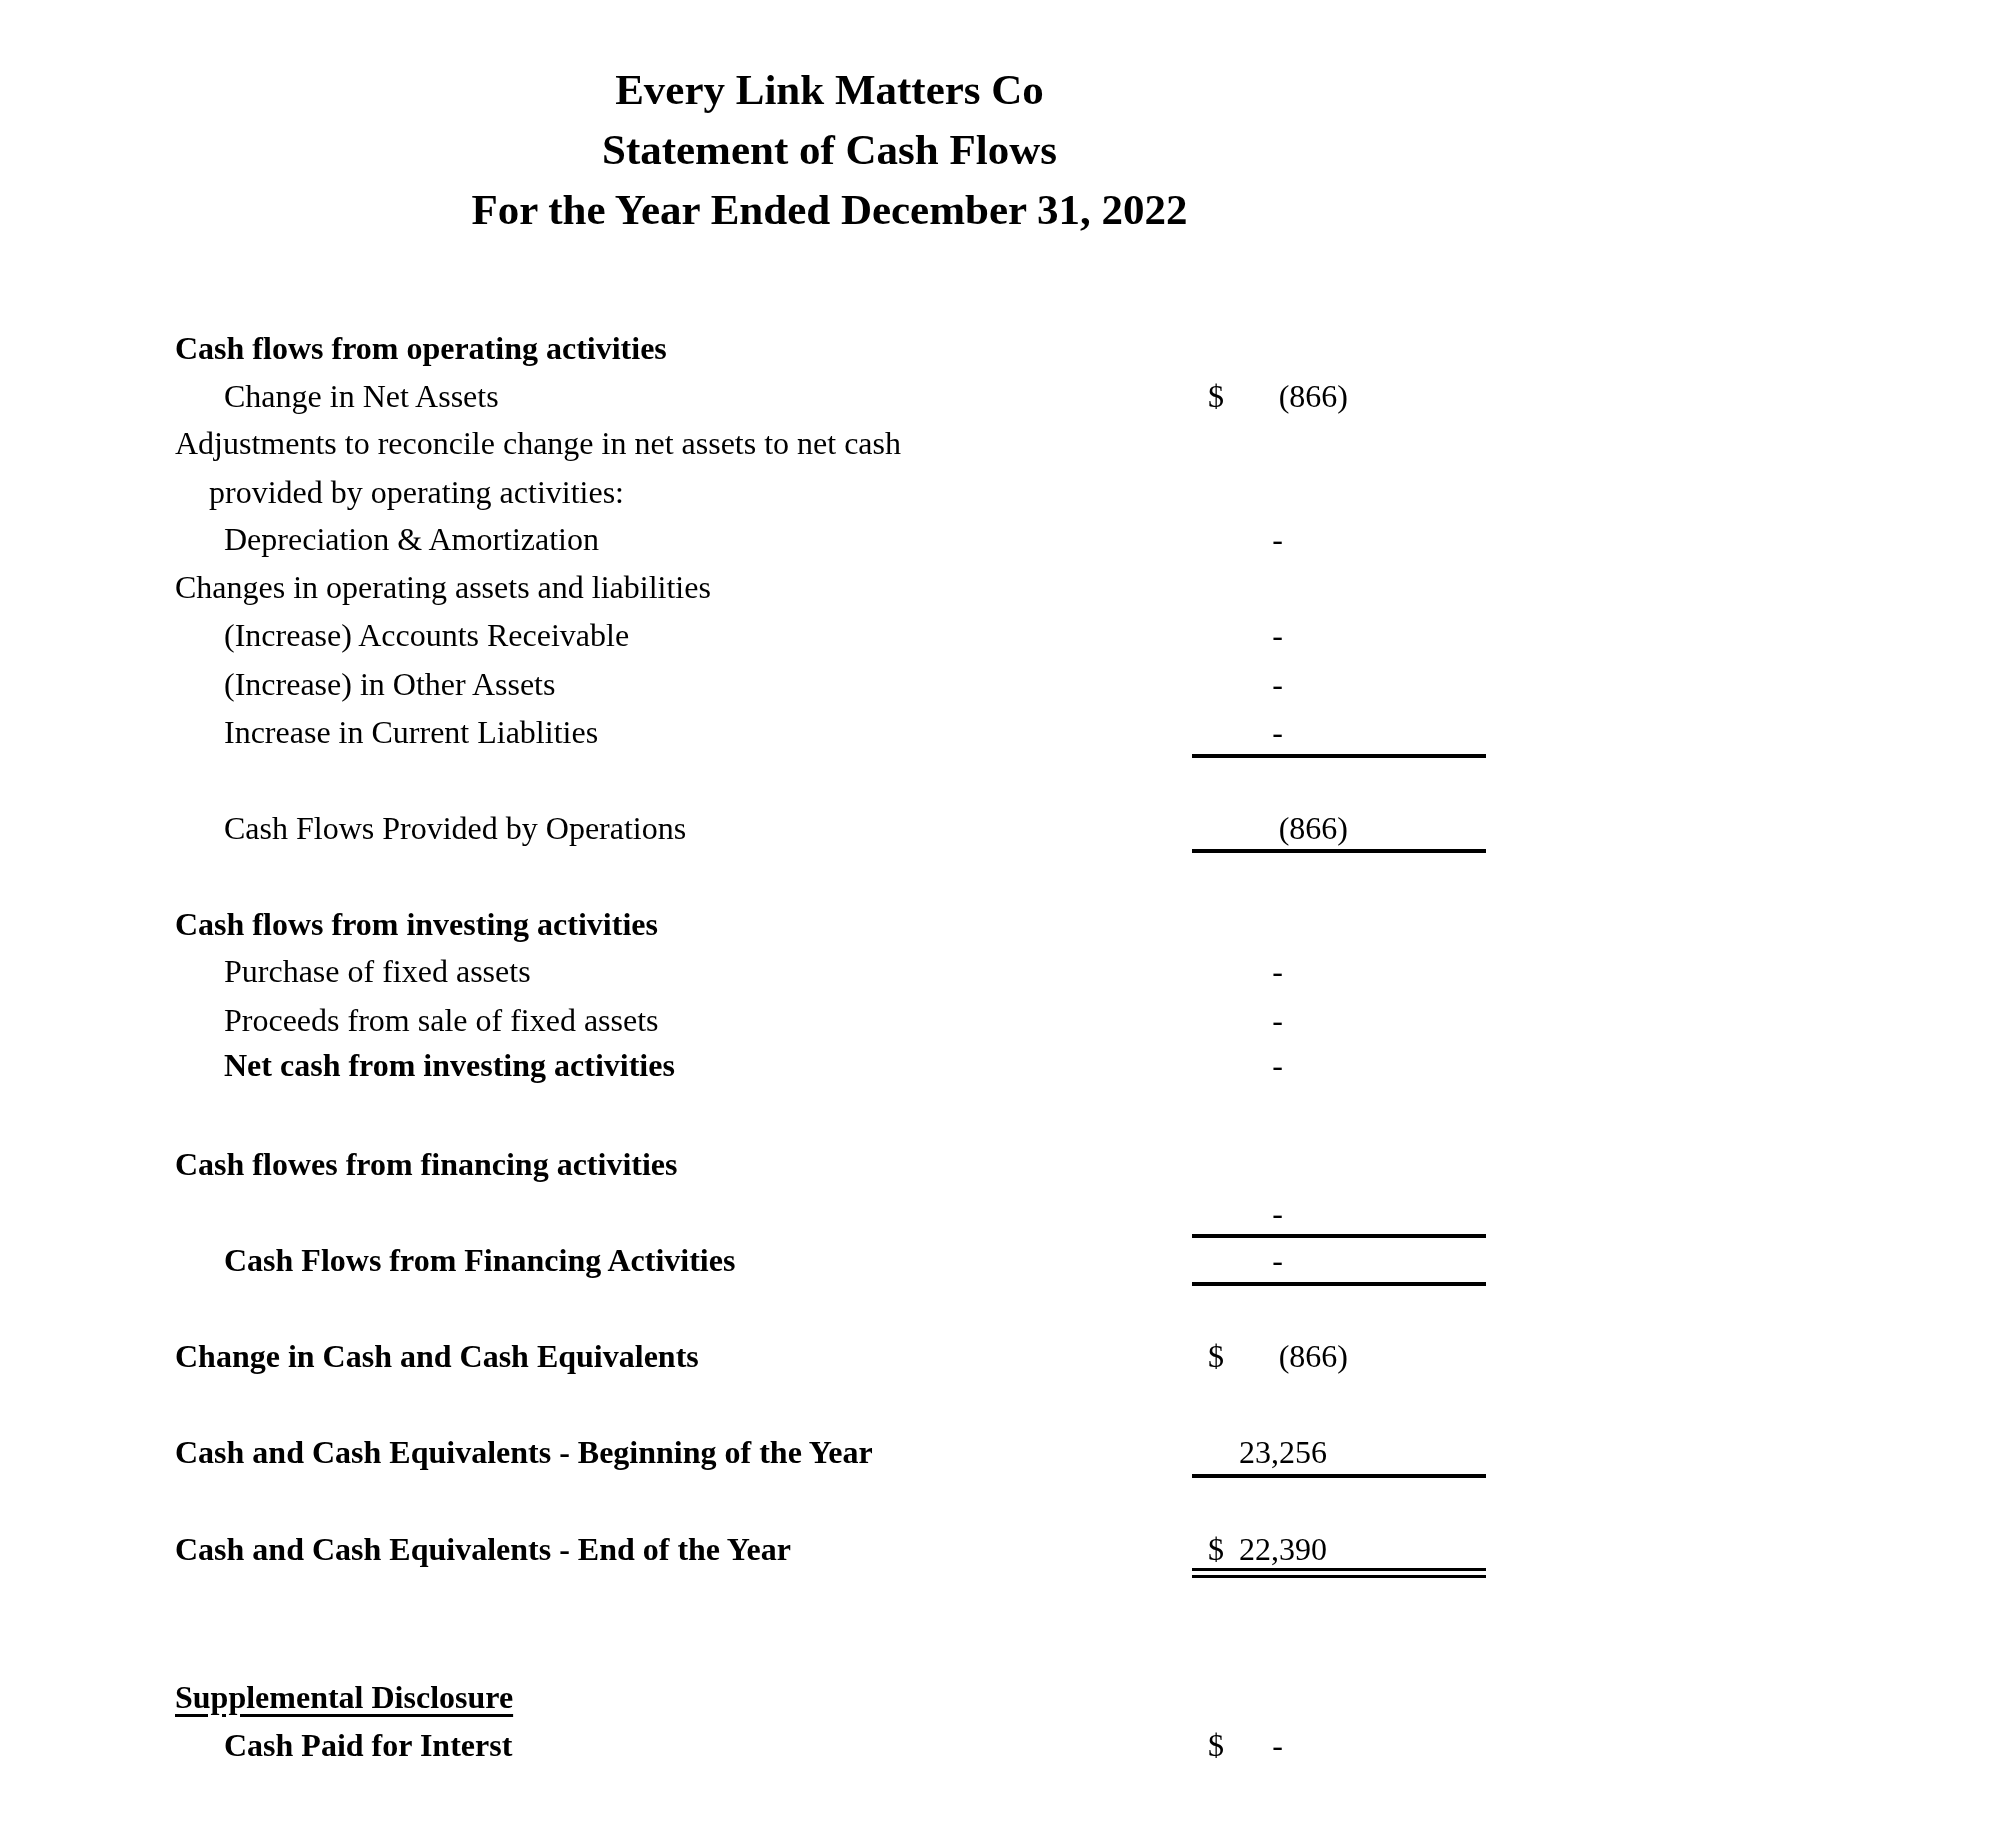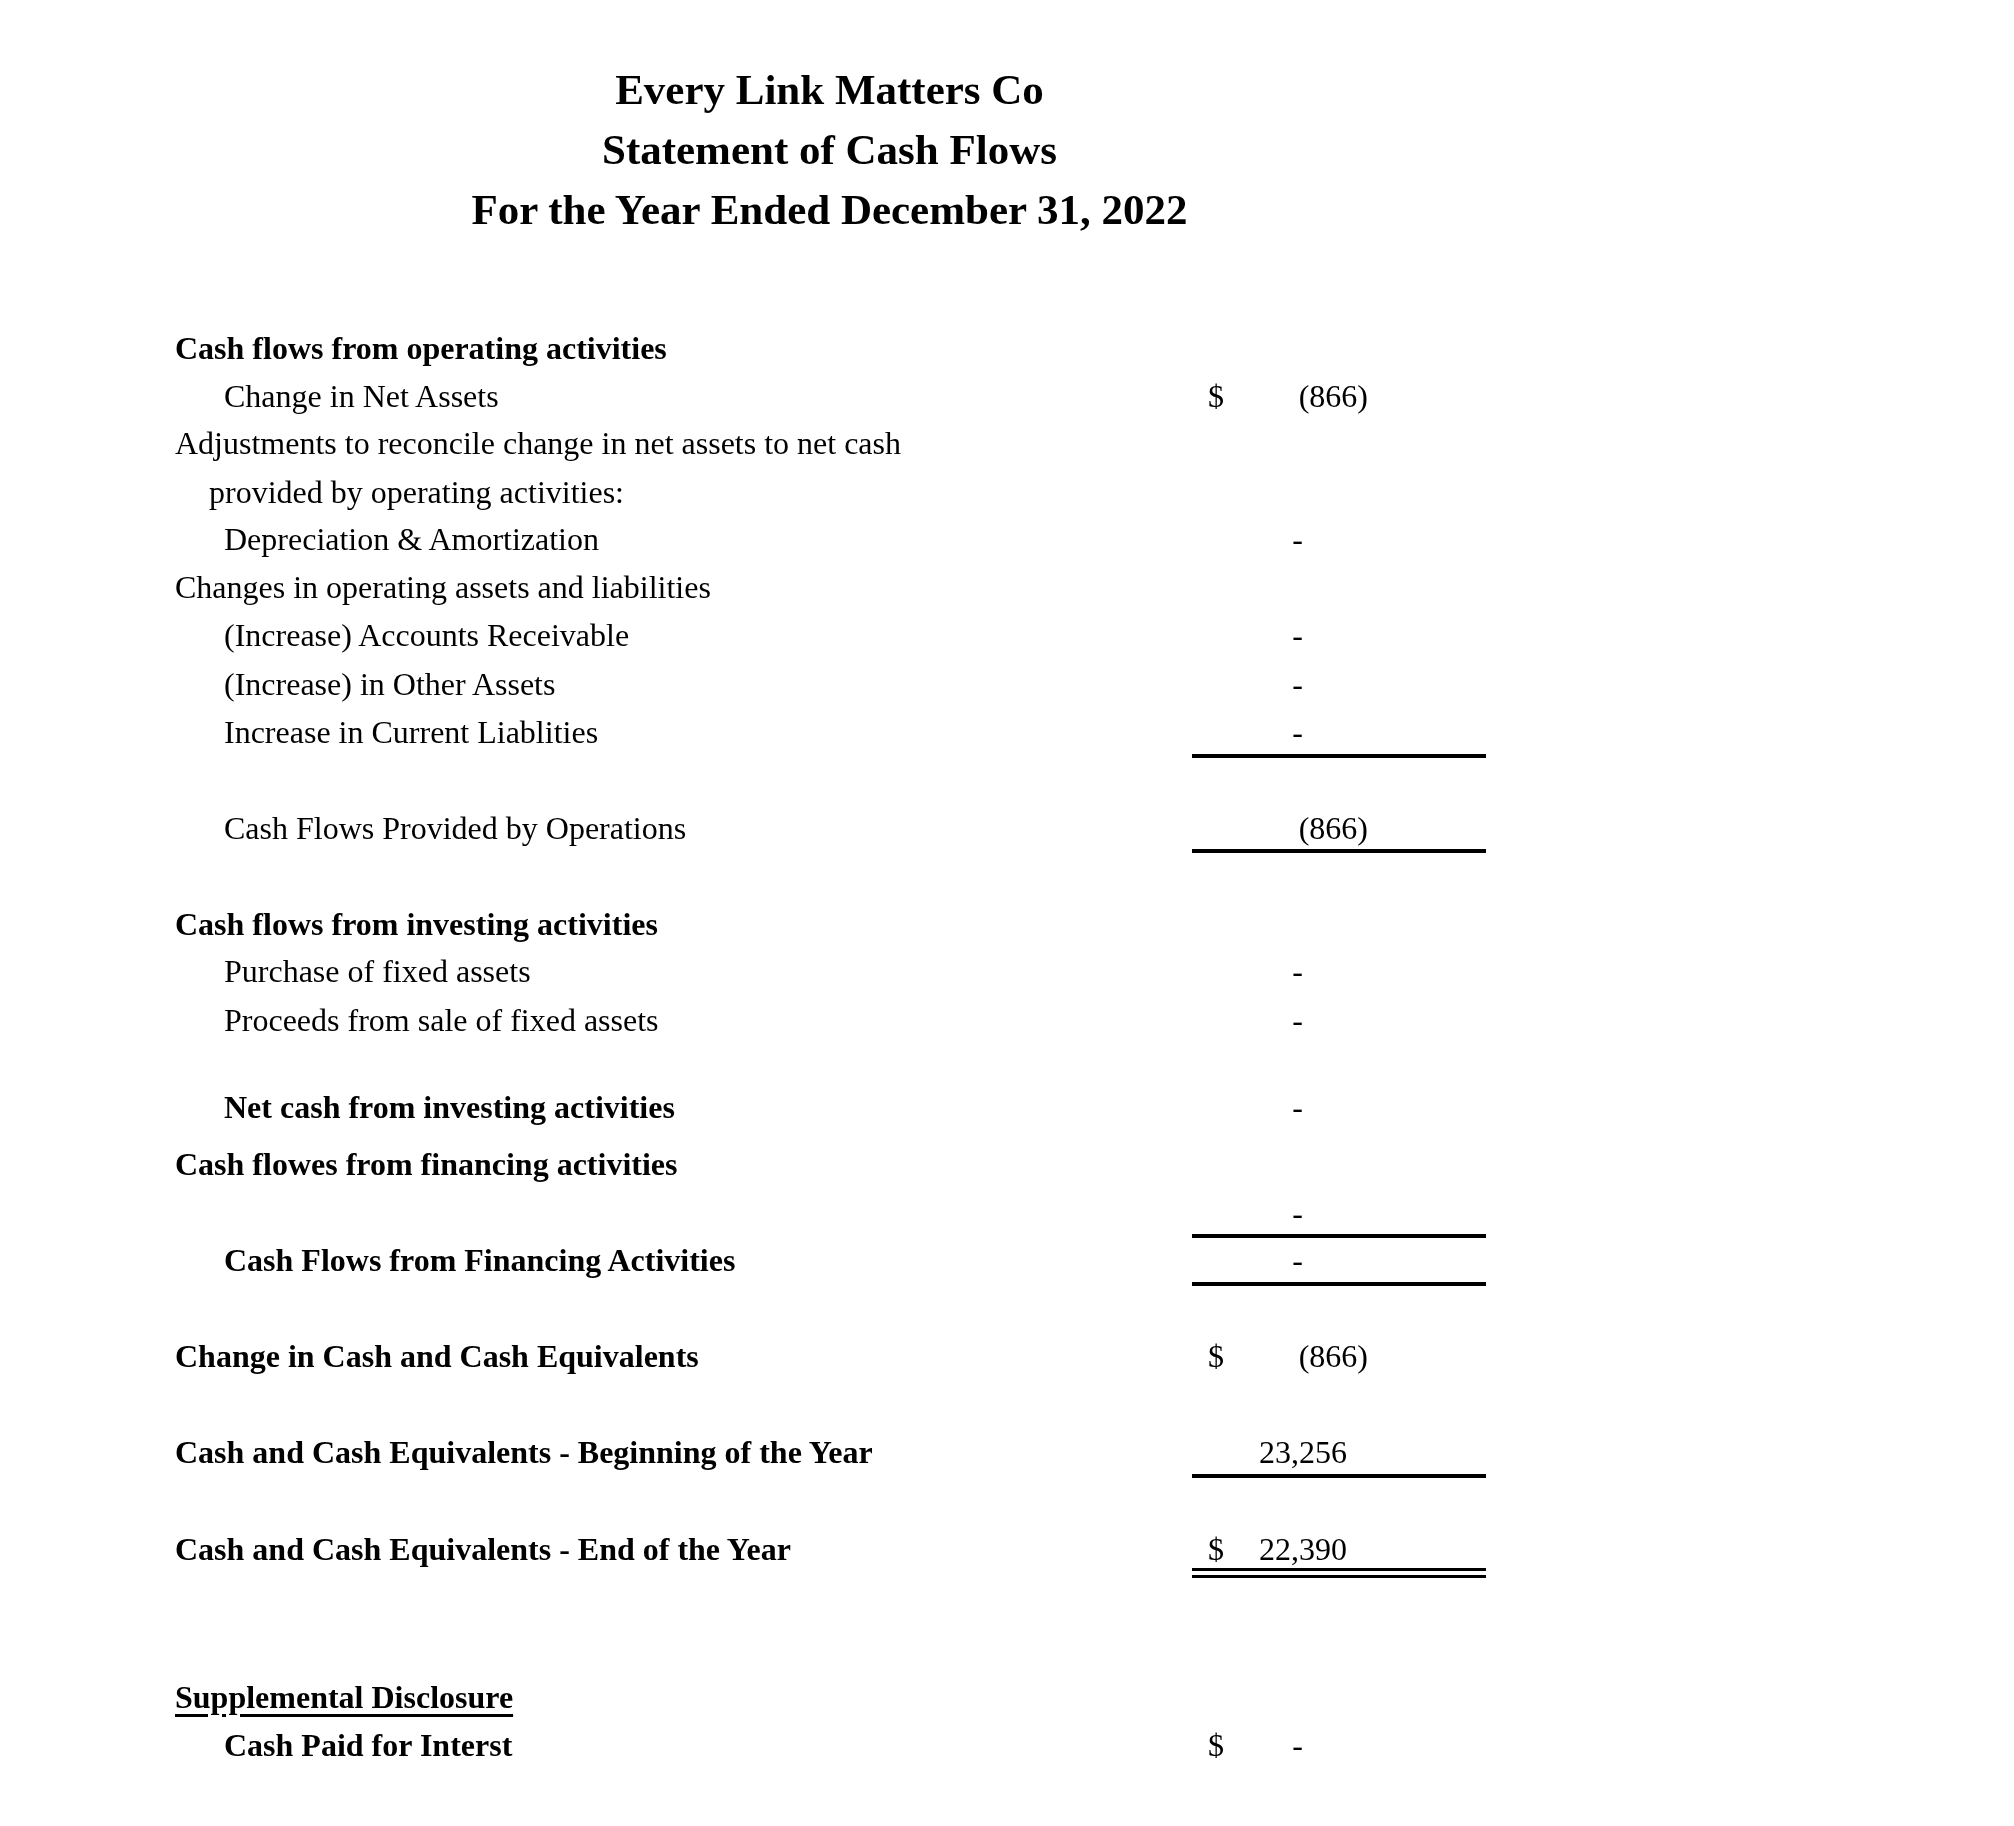--- a/index.html
+++ b/index.html
@@ -5,21 +5,21 @@
   html, body { margin: 0; padding: 0; background: #ffffff; }
   body {
     width: 2015px; height: 1827px; position: relative; overflow: hidden;
     font-family: "Liberation Serif", "DejaVu Serif", serif; color: #000000;
   }
   .title {
     position: absolute; left: 0; width: 1659px; text-align: center;
     font-weight: bold; font-size: 43px; line-height: 47px; white-space: nowrap; margin-top: 14px;
   }
   .row {
-    position: absolute; left: 0; width: 1872px; height: 47px; padding-left: 20px;
+    position: absolute; left: 0; width: 1872px; height: 47px;
   }
   .label {
     position: absolute; top: 0; font-size: 32px; line-height: 47px; white-space: nowrap;
   }
   .label.l0 { left: 175px; }
   .label.l1 { left: 209px; }
   .label.l2 { left: 224px; }
   .b { font-weight: bold; }
   .u { text-decoration: underline; text-decoration-thickness: 3.2px; text-underline-offset: 6.3px; }
   .dollar {
@@ -86,21 +86,21 @@
   <span class="label l0 b">Cash flows from investing activities</span>
 </div>
 <div class="row" style="top:948px">
   <span class="label l2">Purchase of fixed assets</span>
   <span class="amount dash">-</span>
 </div>
 <div class="row" style="top:997px">
   <span class="label l2">Proceeds from sale of fixed assets</span>
   <span class="amount dash">-</span>
 </div>
-<div class="row" style="top:1084px">
+<div class="row" style="top:1042px">
   <span class="label l2 b">Net cash from investing activities</span>
   <span class="amount dash">-</span>
 </div>
 
 <div class="row" style="top:1141px">
   <span class="label l0 b">Cash flowes from financing activities</span>
 </div>
 <div class="row" style="top:1190px">
   <span class="amount dash">-</span>
 </div>

